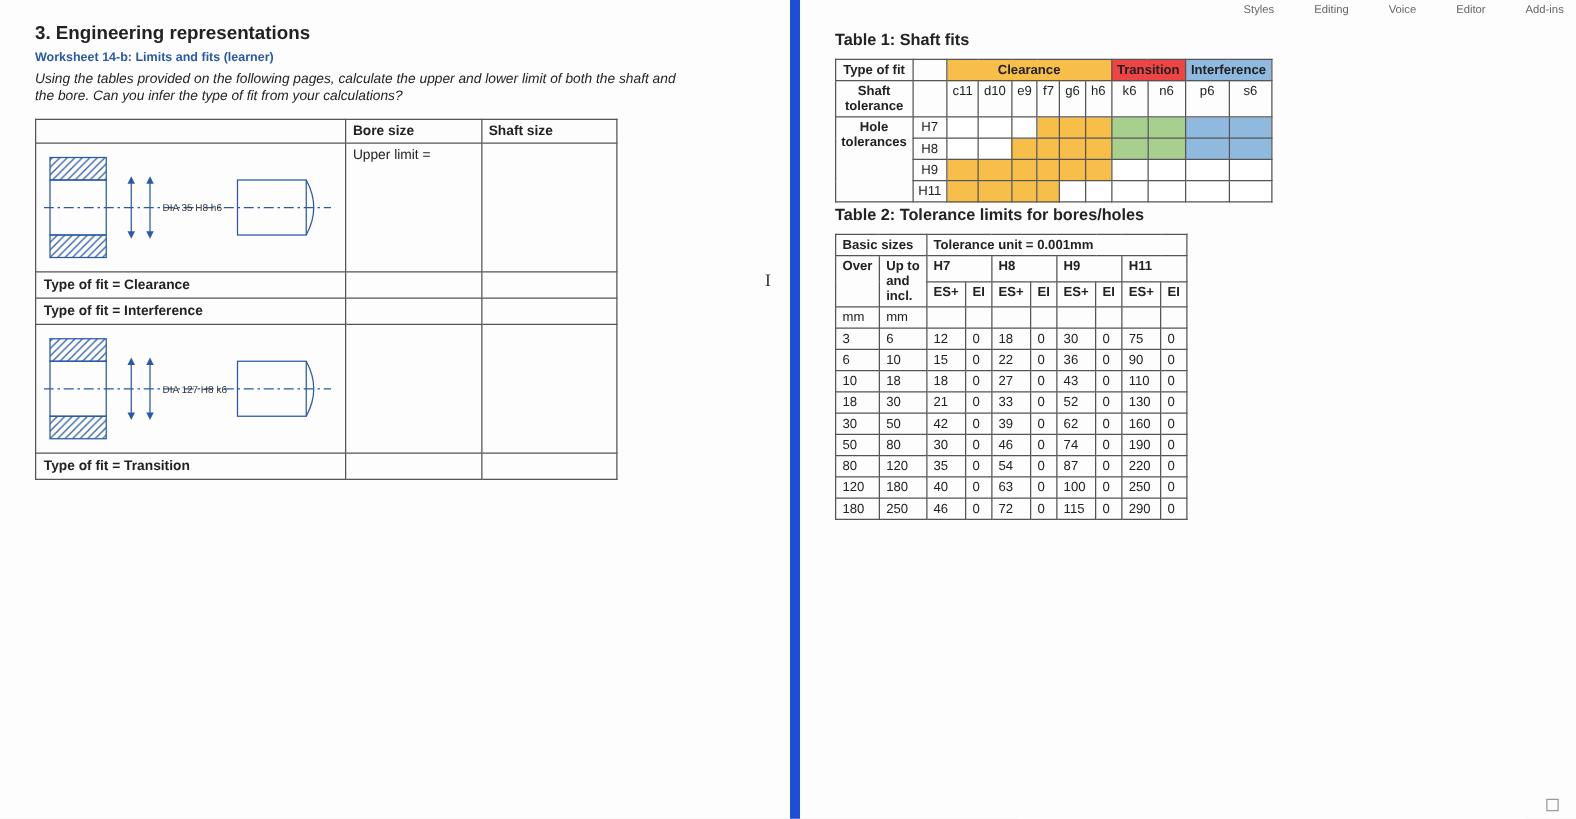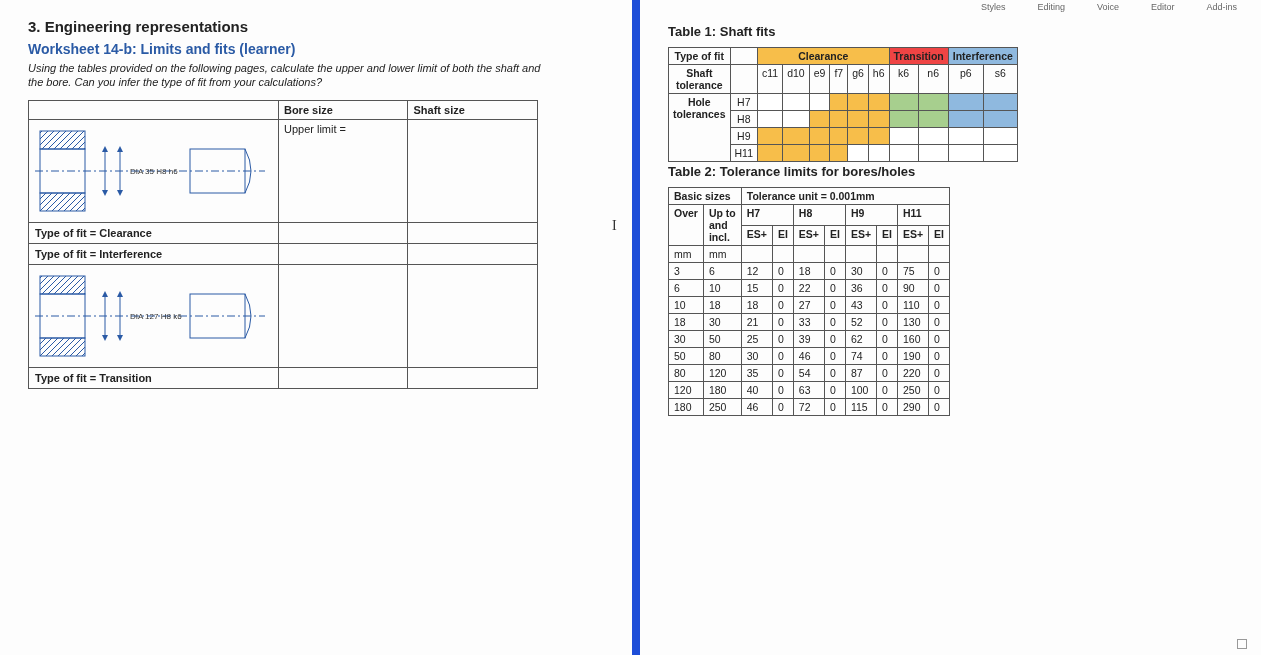--- a/index.html
+++ b/index.html
@@ -16,42 +16,42 @@
   }
   .page-left, .page-right {
     background: #fdfdfd;
     padding: 18px 28px;
     position: relative;
     height: 655px;
   }
   .page-left { width: 640px; border-right: 8px solid #1d4ed8; }
   .page-right { width: 621px; }
   h3.section-title { font-size: 15px; font-weight: bold; margin: 0 0 6px; }
-  h4.worksheet-title { font-size: 14px; font-weight: bold; margin: 0 0 4px; color: #2a5aa5; }
+  h4.worksheet-title { font-size: 10px; font-weight: bold; margin: 0 0 4px; color: #2a5aa5; }
   p.instructions { font-size: 11px; margin: 0 0 10px; line-height: 1.3; max-width: 520px; font-style: italic; }
   table { border-collapse: collapse; }
   table td, table th { border: 1px solid #555; font-size: 11px; padding: 3px 5px; vertical-align: top; }
-  .worksheet-table { width: 510px; padding-left: 24px; }
+  .worksheet-table { width: 466px; padding-left: 24px; }
   .worksheet-table td { height: auto; }
   .worksheet-table .diagram-cell { width: 250px; padding: 6px; }
   .worksheet-table .col-label { width: 130px; }
   .diagram-svg { display: block; }
   .fit-label-row td { font-weight: bold; padding: 4px 6px; }
   .right-title { font-size: 13px; font-weight: bold; margin: 6px 0 8px; }
   .shaft-fits-table td, .shaft-fits-table th { font-size: 10.5px; padding: 2px 4px; text-align: center; }
   .shaft-fits-table .rowhdr { text-align: center; font-weight: bold; }
   .cell-clearance-hdr { background: #f7be4a; font-weight: bold; }
   .cell-transition-hdr { background: #ef4444; font-weight: bold; }
   .cell-interference-hdr { background: #8fb9df; font-weight: bold; }
   .cell-orange { background: #f7be4a; }
   .cell-green  { background: #a7cf8e; }
   .cell-blue   { background: #8fb9df; }
   .cell-white  { background: #fff; }
   .tol-table td, .tol-table th { font-size: 10.5px; padding: 2px 5px; text-align: left; }
-  .ribbon-tabs { position: absolute; top: 0; right: 18px; display: flex; gap: 20px; font-size: 9px; color: #666; }
+  .ribbon-tabs { position: absolute; top: 0; right: 4px; display: flex; gap: 20px; font-size: 9px; color: #666; }
   .ribbon-tabs span { padding: 2px 6px; }
   .cursor { position: absolute; left: 612px; top: 218px; font-family: serif; font-size: 14px; color: #333; }
   .handle { position:absolute; bottom:6px; right:14px; width:10px; height:10px; border:1px solid #999; }
 </style>
 </head>
 <body>
 
 <div class="page-left">
   <h3 class="section-title">3. Engineering representations</h3>
   <h4 class="worksheet-title">Worksheet 14-b: Limits and fits (learner)</h4>
@@ -307,21 +307,21 @@
           <td>33</td>
           <td>0</td>
           <td>52</td>
           <td>0</td>
           <td>130</td>
           <td>0</td>
         </tr>
         <tr>
           <td>30</td>
           <td>50</td>
-          <td>25</td>
+          <td>42</td>
           <td>0</td>
           <td>39</td>
           <td>0</td>
           <td>62</td>
           <td>0</td>
           <td>160</td>
           <td>0</td>
         </tr>
         <tr>
           <td>50</td>

